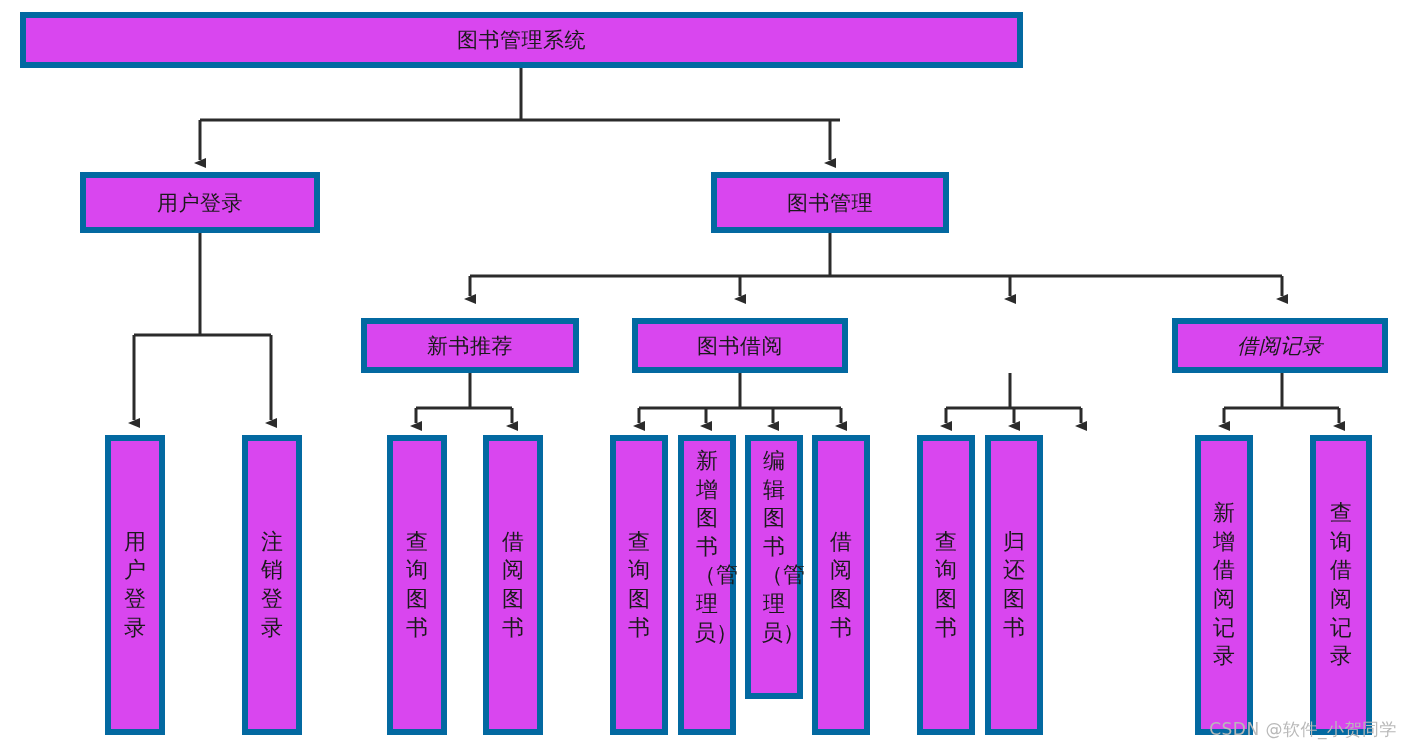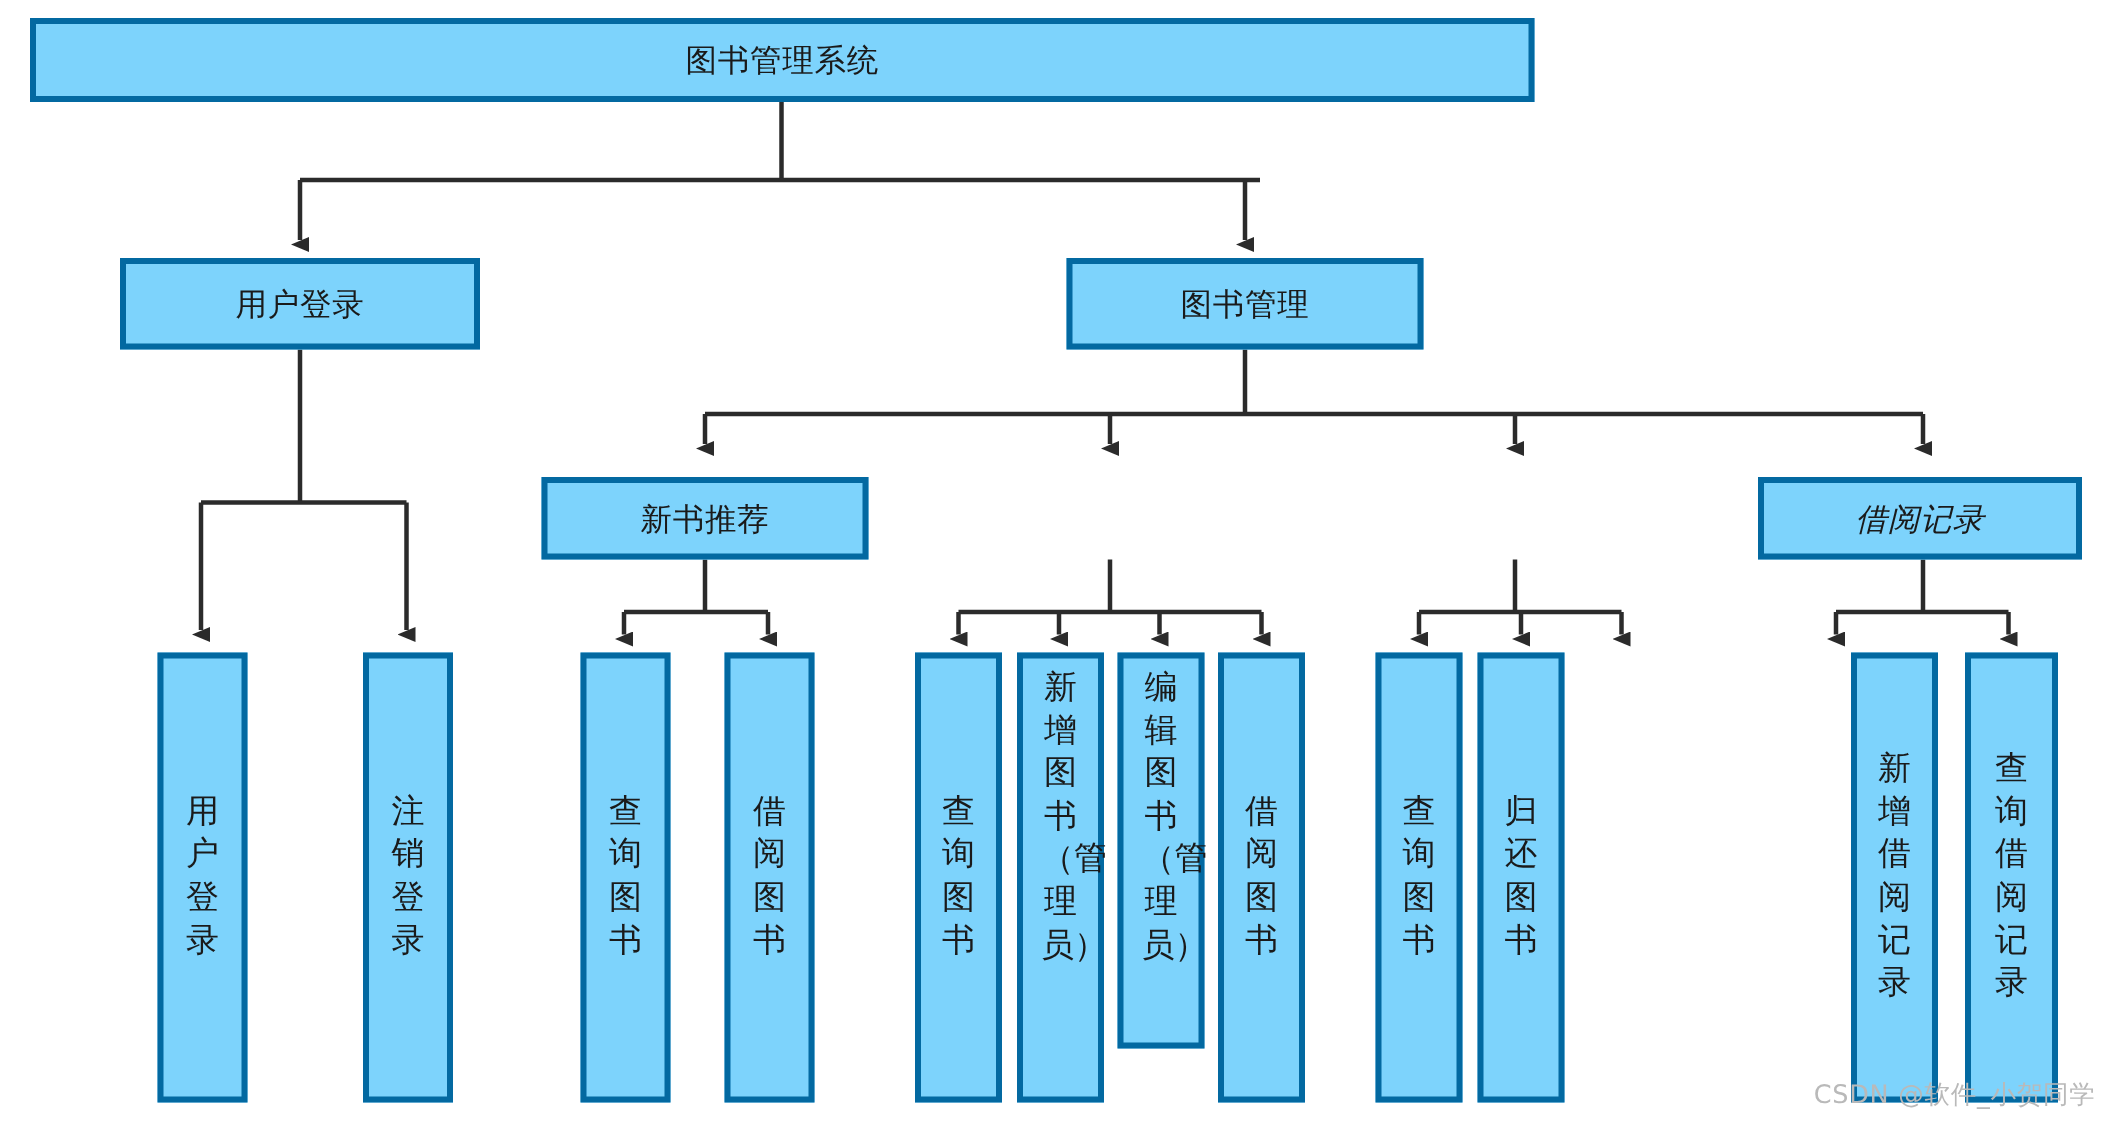--- a/index.html
+++ b/index.html
@@ -22,22 +22,22 @@
     position: absolute;
     left: 0;
     top: 0;
     width: 1405px;
     height: 747px;
     pointer-events: none;
   }
   .node {
     position: absolute;
     box-sizing: border-box;
-    border: 4px solid #0369a1;
-    background: #7dd3fc;
+    border: 6px solid #0369a1;
+    background: #d946ef;
     display: flex;
     align-items: center;
     justify-content: center;
     color: #1a1a1a;
   }
   .node.h {
     
     font-size: 21px;
     letter-spacing: 0.5px;
   }
@@ -135,20 +135,23 @@
   <div class="node h" style="left:80px; top:172px; width:240px; height:61px;">
     <span>用户登录</span>
   </div>
   <div class="node h" style="left:711px; top:172px; width:238px; height:61px;">
     <span>图书管理</span>
   </div>
 
   <div class="node h" style="left:361px; top:318px; width:218px; height:55px;align-items:center;">
     <span>新书推荐</span>
   </div>
+  <div class="node h" style="left:632px; top:318px; width:216px; height:55px;">
+    <span>图书借阅</span>
+  </div>
   <div class="node h" style="left:1172px; top:318px; width:216px; height:55px;font-style:italic;">
     <span>借阅记录</span>
   </div>
 
   <div class="node v centered" style="left:105px; top:435px; width:60px; height:300px;">
     <span class="vtext">用户登录</span>
   </div>
   <div class="node v centered" style="left:242px; top:435px; width:60px; height:300px;">
     <span class="vtext">注销登录</span>
   </div>
@@ -173,21 +176,21 @@
     <span class="vtext">借阅图书</span>
   </div>
 
   <div class="node v centered" style="left:917px; top:435px; width:58px; height:300px;">
     <span class="vtext">查询图书</span>
   </div>
   <div class="node v centered" style="left:985px; top:435px; width:58px; height:300px;">
     <span class="vtext">归还图书</span>
   </div>
 
-  <div class="node v centered" style="left:1234px; top:435px; width:58px; height:300px;">
+  <div class="node v centered" style="left:1195px; top:435px; width:58px; height:300px;">
     <span class="vtext">新增借阅记录</span>
   </div>
   <div class="node v centered" style="left:1310px; top:435px; width:62px; height:300px;">
     <span class="vtext">查询借阅记录</span>
   </div>
 
   <div id="watermark">CSDN @软件_小贺同学</div>
 
 </div>
 

